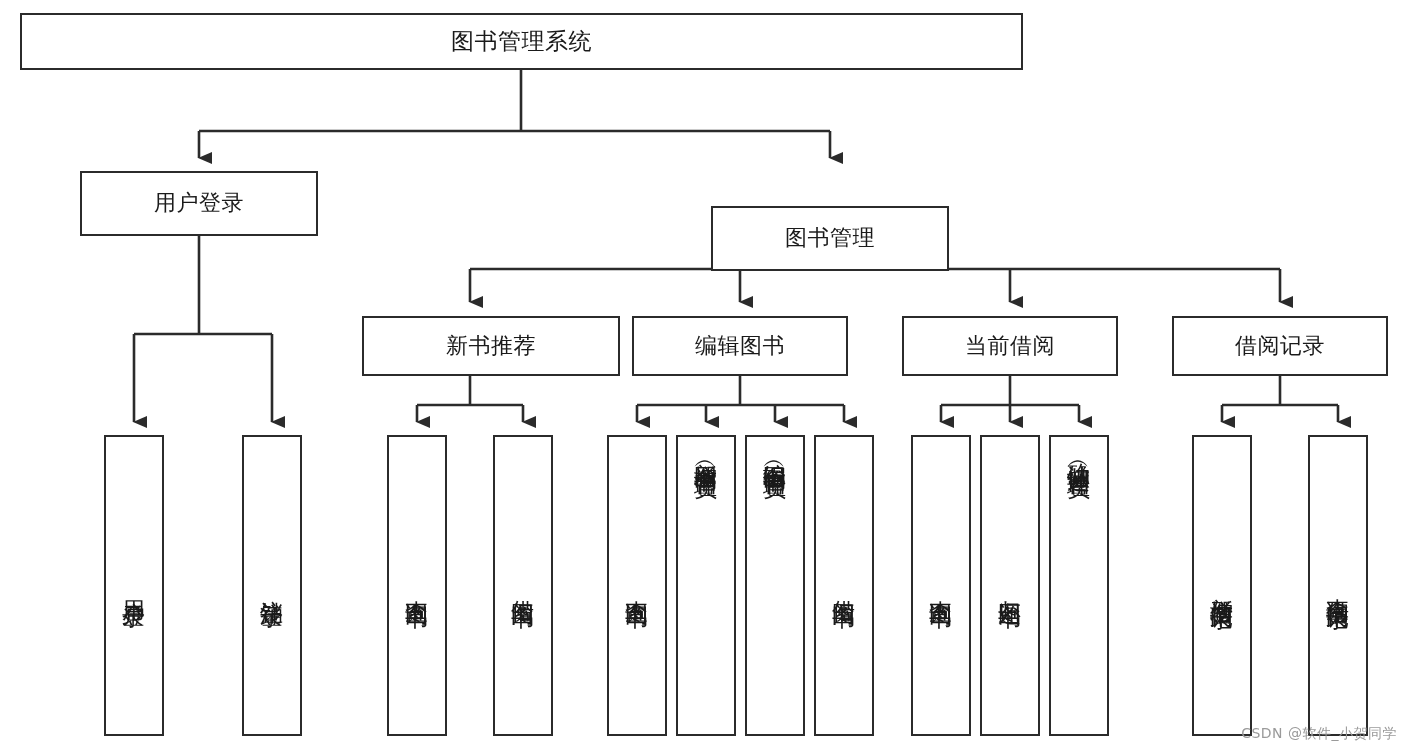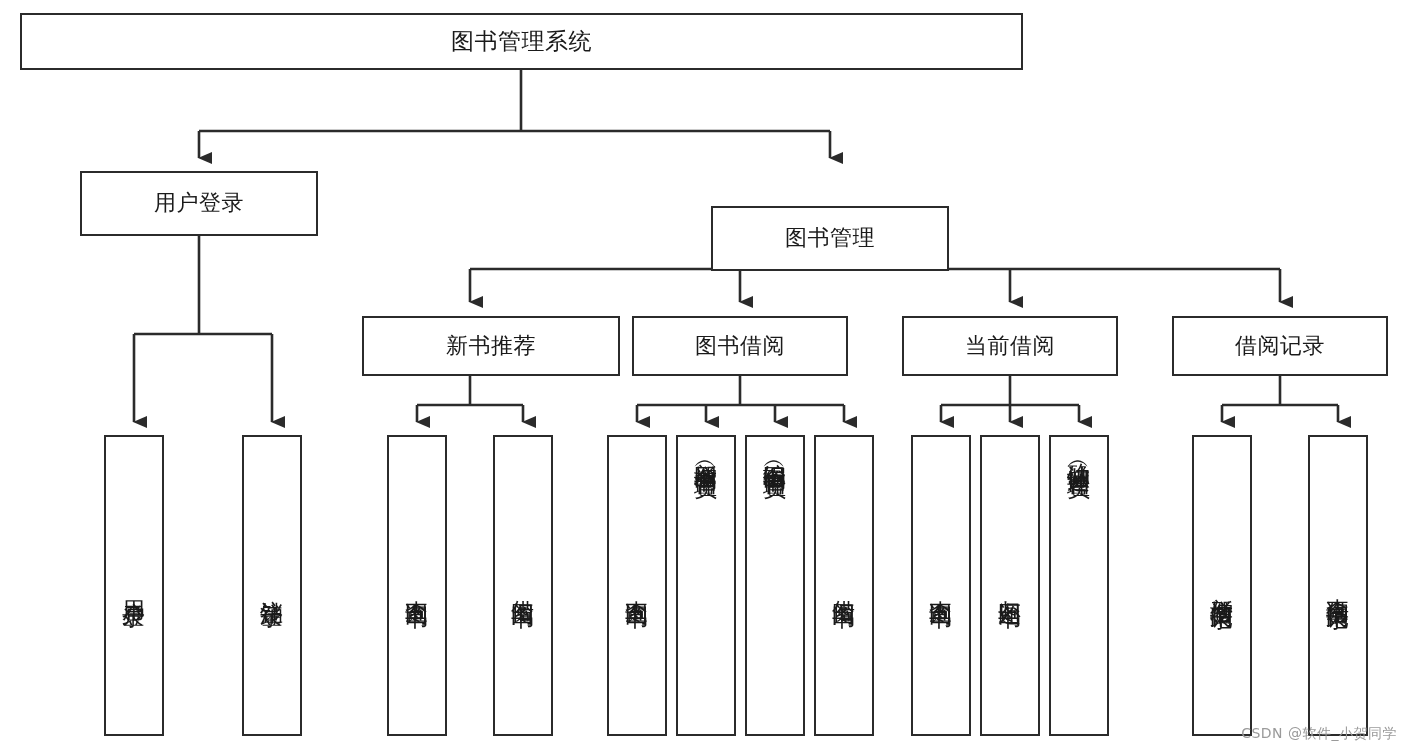--- a/index.html
+++ b/index.html
@@ -145,21 +145,21 @@
 
   <div class="node horiz" style="left:711px; top:171px; width:238px; height:65px;margin-top:35px;">
     <span class="node-label">图书管理</span>
   </div>
 
   <div class="node horiz" style="left:362px; top:316px; width:258px; height:60px;">
     <span class="node-label">新书推荐</span>
   </div>
 
   <div class="node horiz" style="left:632px; top:316px; width:216px; height:60px;">
-    <span class="node-label">图书借阅</span>
+    <span class="node-label">编辑图书</span>
   </div>
 
   <div class="node horiz" style="left:1172px; top:316px; width:216px; height:60px;">
     <span class="node-label">借阅记录</span>
   </div>
 
   <div class="node horiz" style="left:902px; top:316px; width:216px; height:60px;">
     <span class="node-label">当前借阅</span>
   </div>
 

